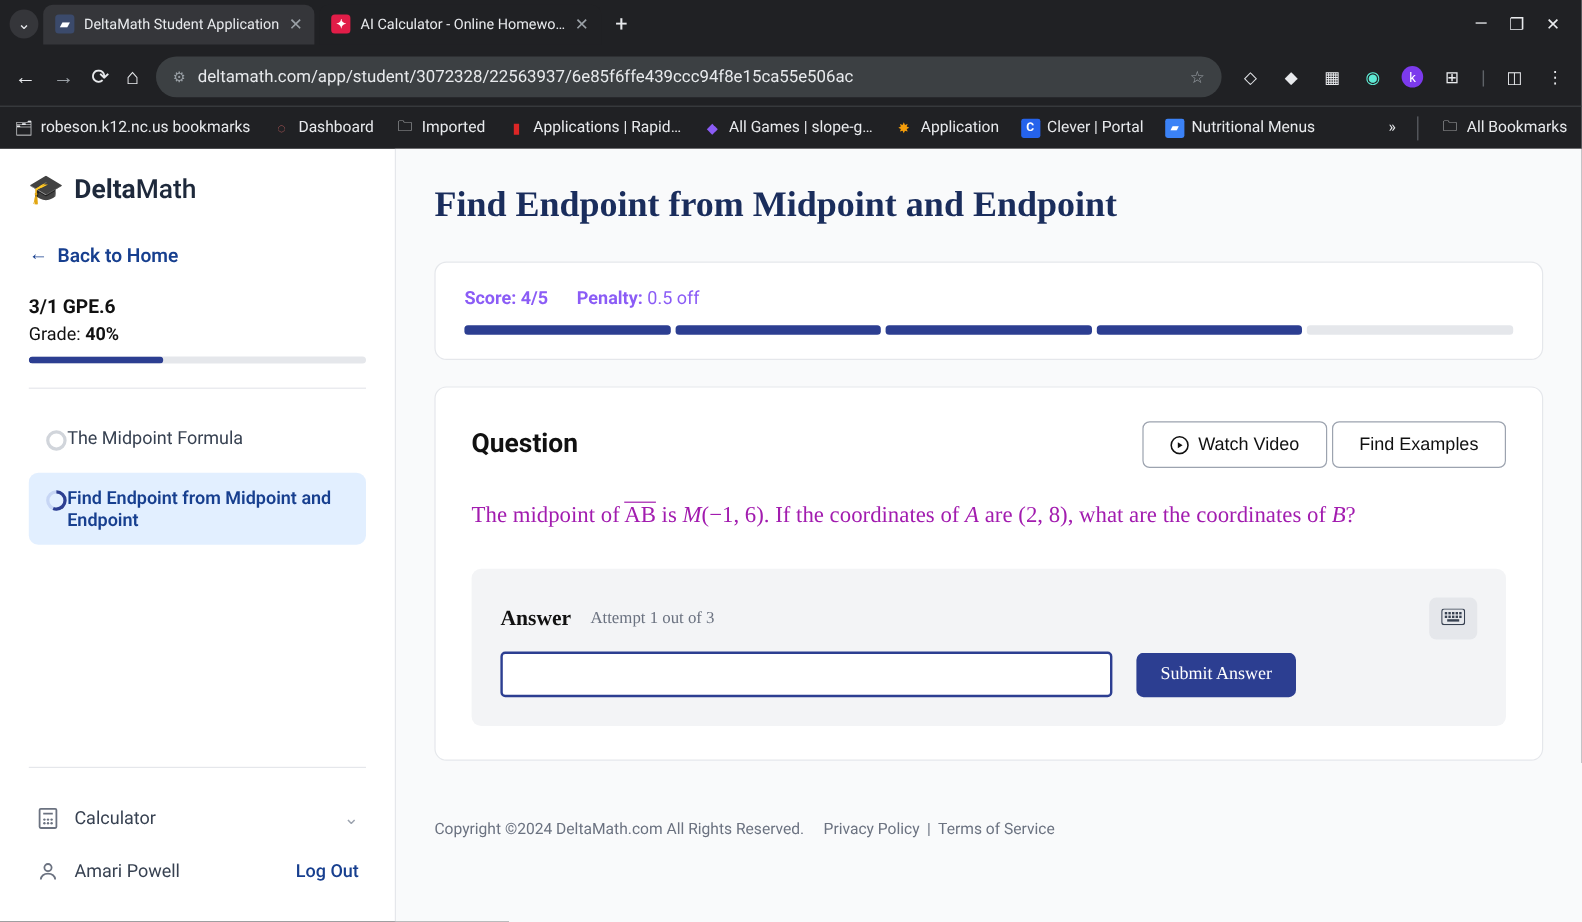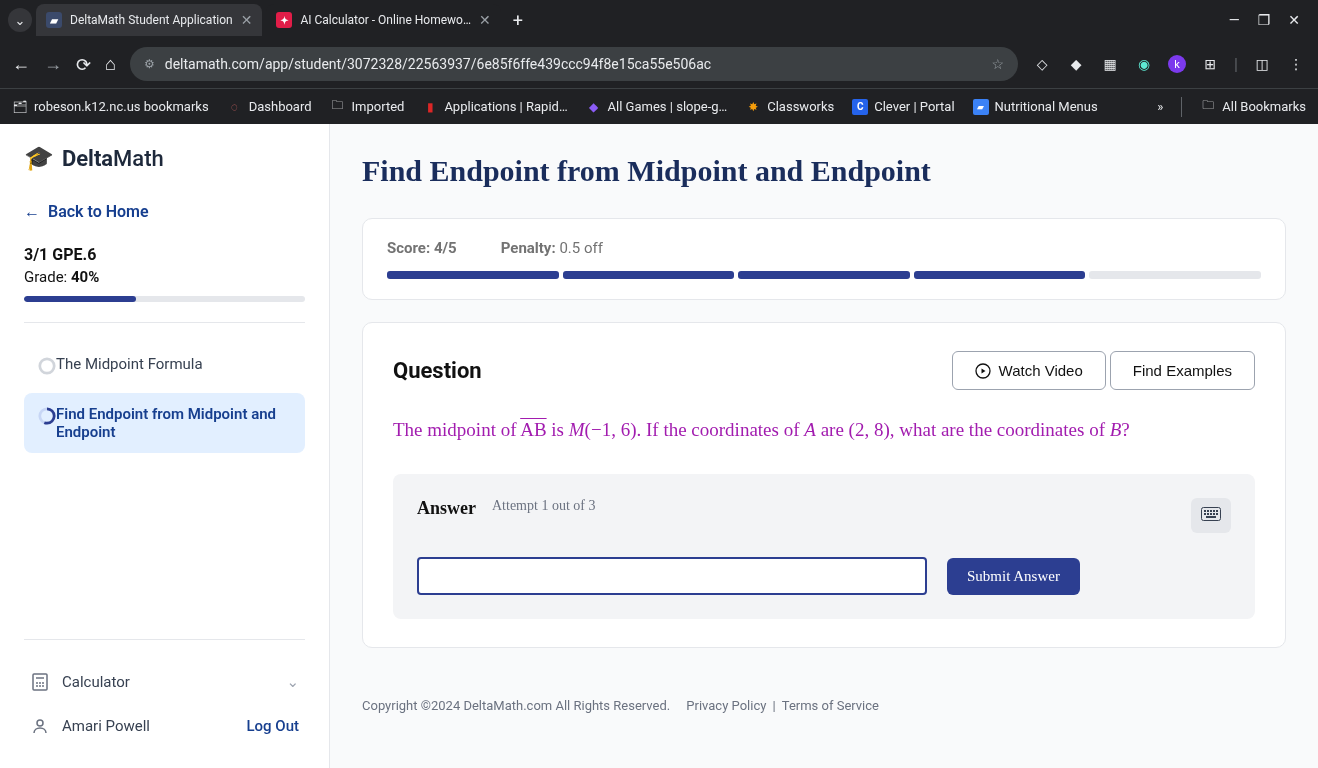--- a/index.html
+++ b/index.html
@@ -57,36 +57,36 @@
 .sidebar-footer { margin-top: auto; }
 .footer-item { display: flex; align-items: center; gap: 12px; padding: 12px 6px; font-size: 15px; color: #374151; cursor: pointer; }
 .footer-icon { width: 20px; height: 20px; color: #6b7280; display: flex; align-items: center; justify-content: center; }
 .chevron { margin-left: auto; color: #9ca3af; }
 .logout { margin-left: auto; color: #173f8f; font-weight: 500; }
 
 
 .main { flex: 1; padding: 30px 32px; background: #f9fafb; overflow-y: auto; position: relative; }
 .page-title { font-size: 30px; font-weight: 700; color: #1a2d5c; font-family: Georgia, serif; margin-bottom: 30px; }
 .score-card { background: #fff; border: 1px solid #e5e7eb; border-radius: 10px; padding: 20px 24px; margin-bottom: 22px; }
-.score-row { display: flex; gap: 44px; font-size: 15px; color: #737373; margin-bottom: 14px; }
+.score-row { display: flex; gap: 24px; font-size: 15px; color: #8b5cf6; margin-bottom: 14px; }
 .score-row .bold { font-weight: 700; }
 .progress-segments { display: flex; gap: 4px; }
 .segment { flex: 1; height: 8px; border-radius: 3px; background: #e5e7eb; }
 .segment.filled { background: #2c3e91; }
 
 .question-card { background: #fff; border: 1px solid #e5e7eb; border-radius: 10px; padding: 28px 30px; }
 .question-header { display: flex; align-items: center; margin-bottom: 24px; }
 .question-label { font-size: 22px; font-weight: 700; color: #111; }
 .question-btns { margin-left: auto; display: flex; gap: 4px; }
 .outline-btn { border: 1px solid #9ca3af; background: #fff; border-radius: 6px; padding: 10px 22px; font-size: 15px; color: #111; cursor: pointer; display: flex; align-items: center; gap: 8px; }
 .question-text { font-size: 19px; font-family: Georgia, "Times New Roman", serif; color: #a21caf; line-height: 1.7; }
 .question-text .over { text-decoration: overline; }
 .question-text .math { font-style: italic; font-family: "Times New Roman", serif; }
 .answer-section { background: #f3f4f6; border-radius: 8px; padding: 24px; margin-top: 28px; }
-.answer-header { display: flex; gap: 16px; margin-bottom: 24px; }
+.answer-header { display: flex; align-items: center; gap: 16px; margin-bottom: 10px; }
 .answer-label { font-size: 18px; font-weight: 700; color: #111; font-family: Georgia, serif; }
 .attempt-text { font-size: 14px; color: #6b7280; font-family: Georgia, serif; }
 .keyboard-btn { margin-left: auto; background: #e5e7eb; border-radius: 6px; padding: 8px 10px; cursor: pointer; color: #374151; }
 .answer-row { display: flex; gap: 20px; align-items: center; }
 .answer-input { flex: 0 0 510px; height: 38px; border: 2px solid #2c3e91; border-radius: 4px; padding: 0 10px; font-size: 15px; outline: none; background: #fff; }
 .submit-btn { background: #2c3e91; color: #fff; border: none; border-radius: 6px; padding: 10px 20px; font-size: 15px; cursor: pointer; font-family: Georgia, serif; }
 
 .page-footer { font-size: 13px; color: #6b7280; margin-top: 50px; padding-bottom: 10px; }
 .page-footer a { color: #6b7280; text-decoration: none; }
 .page-footer .sep { margin: 0 3px; }
@@ -154,21 +154,21 @@
     <div class="bookmark">
         <span class="bookmark-icon" style="color:#dc2626">▮</span>
         <span>Applications | Rapid…</span>
       </div>
     <div class="bookmark">
         <span class="bookmark-icon" style="color:#8b5cf6">◆</span>
         <span>All Games | slope-g…</span>
       </div>
     <div class="bookmark">
         <span class="bookmark-icon" style="color:#f59e0b">✸</span>
-        <span>Classworks</span>
+        <span>Application</span>
       </div>
     <div class="bookmark">
         <span class="bookmark-icon" style="background:#2563eb;color:#fff;border-radius:2px;padding:0 2px;font-size:10px;font-weight:bold">C</span>
         <span>Clever | Portal</span>
       </div>
     <div class="bookmark">
         <span class="bookmark-icon" style="background:#3b82f6;color:#fff;border-radius:2px;font-size:9px">▰</span>
         <span>Nutritional Menus</span>
       </div>
     <span class="bookmark-more">»</span>

